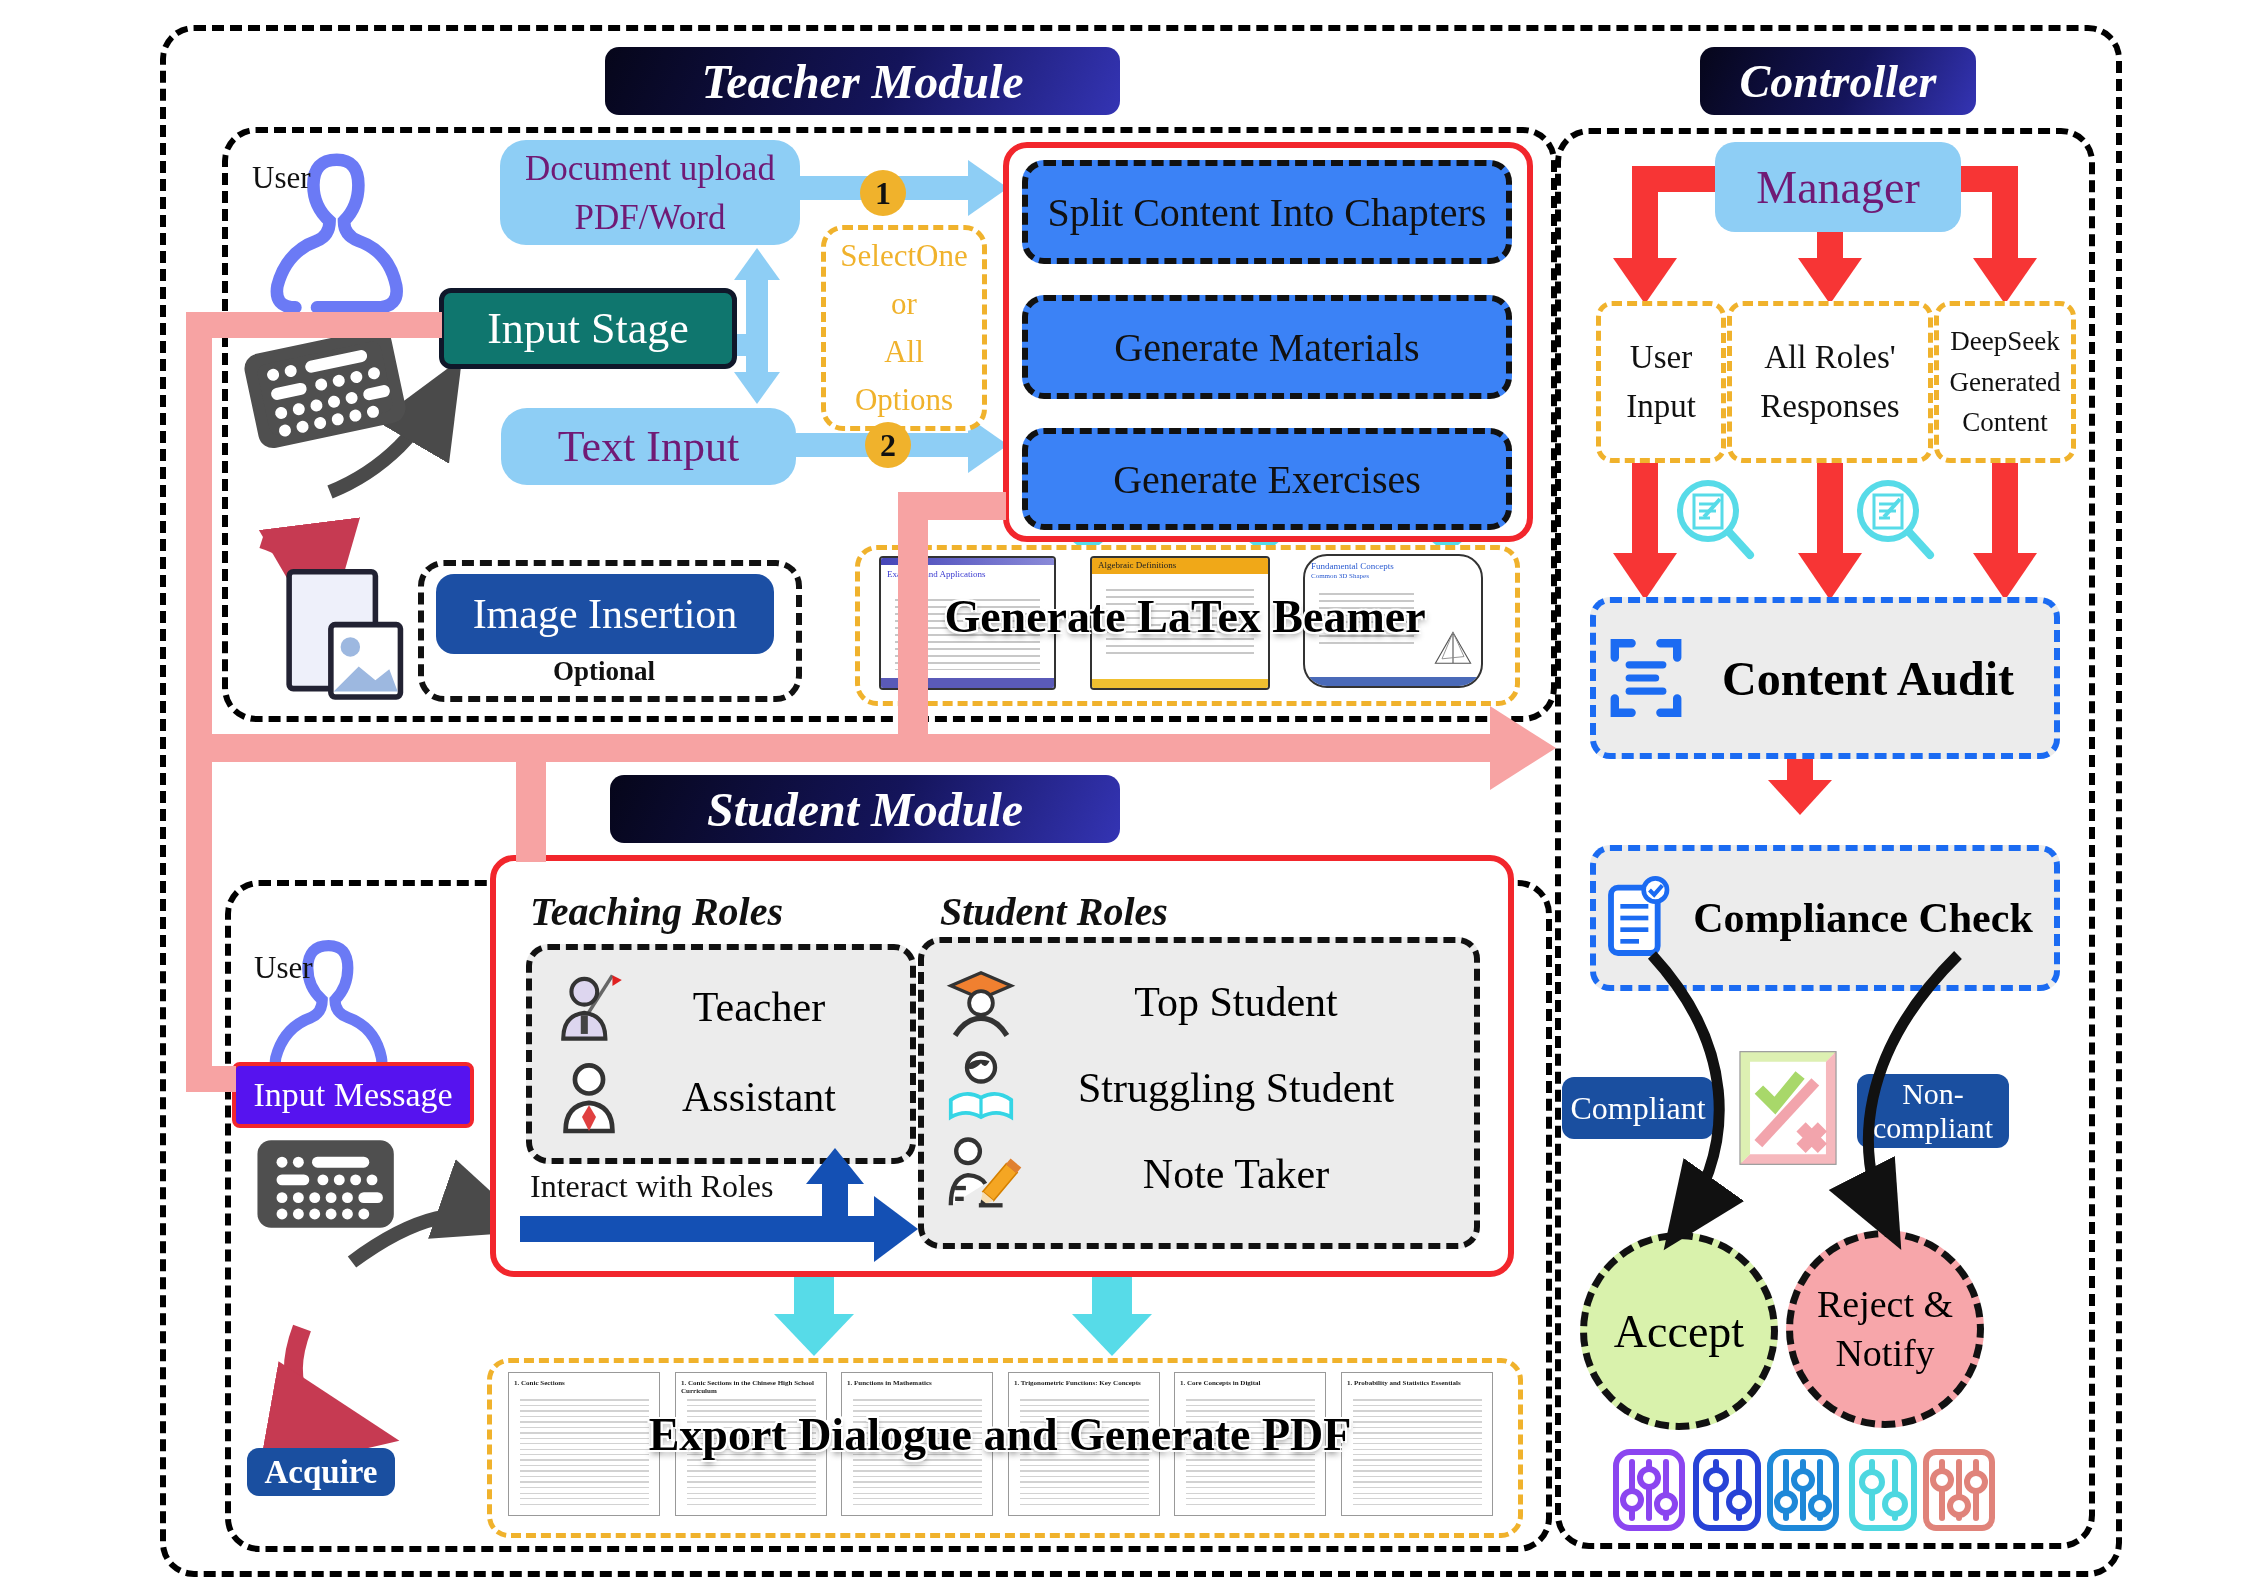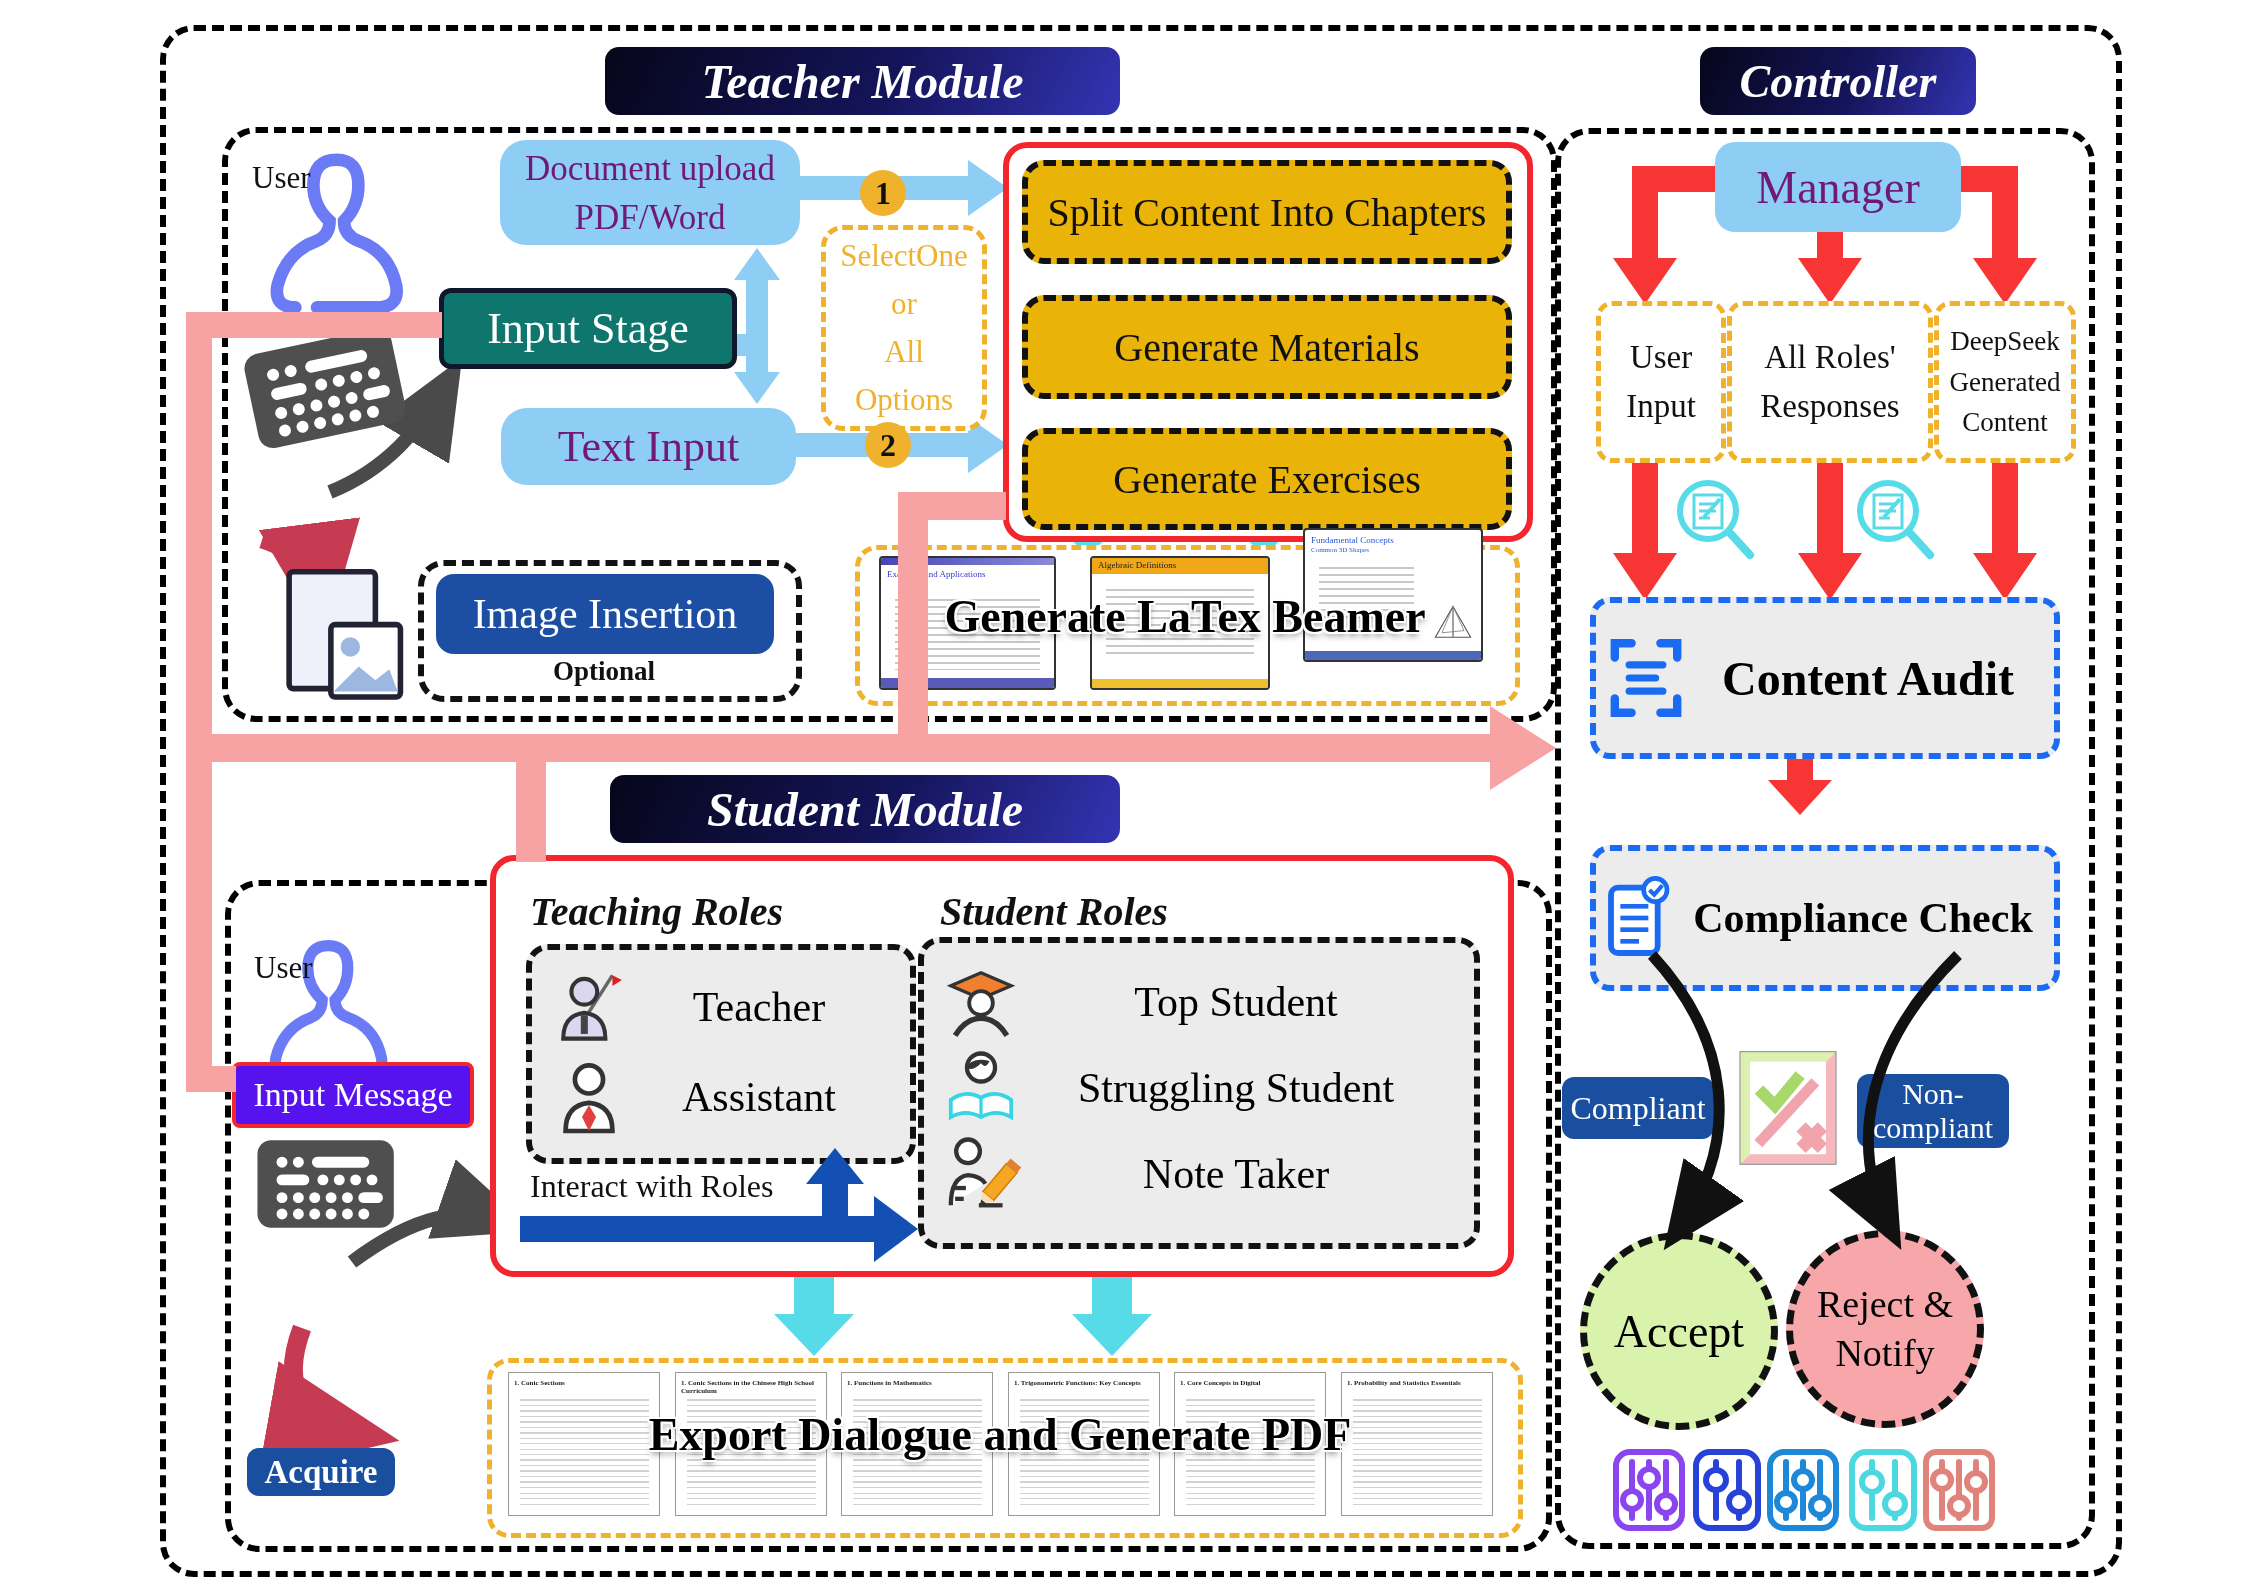--- a/index.html
+++ b/index.html
@@ -22,21 +22,21 @@
   .bluedash{position:absolute;background:#ececec;border:6px dashed #1b6bf2;border-radius:20px;z-index:2;
             display:flex;align-items:center;}
   .badge{position:absolute;display:flex;align-items:center;justify-content:center;background:#1a4fa0;
          color:#fff;border-radius:12px;z-index:4;text-align:center;}
   .circlebadge{position:absolute;border-radius:50%;border:7px dashed #111;display:flex;align-items:center;
          justify-content:center;z-index:4;text-align:center;}
   .num{position:absolute;width:46px;height:46px;border-radius:50%;background:#f0b22c;color:#111;
        display:flex;align-items:center;justify-content:center;font-weight:bold;font-size:32px;z-index:6;}
   .ml{white-space:pre-line;text-align:center;}
   .lbl{position:absolute;color:#111;z-index:4;}
-  .pipe{position:absolute;background:#eab308;border:6px dashed #111;border-radius:22px;z-index:3;
+  .pipe{position:absolute;background:#3b82f6;border:6px dashed #111;border-radius:22px;z-index:3;
         display:flex;align-items:center;justify-content:center;font-size:40px;color:#111;}
   .shadowtext{position:absolute;z-index:6;font-weight:bold;color:#000;text-align:center;
       text-shadow:-2px -2px 0 #fff,2px -2px 0 #fff,-2px 2px 0 #fff,2px 2px 0 #fff,0 4px 6px rgba(0,0,0,.45);}
   .slide{position:absolute;background:#fff;border:2px solid #333;border-radius:4px;z-index:4;overflow:hidden;}
   .slide .body{position:absolute;left:8%;right:8%;
       background:repeating-linear-gradient(#fff 0 5px,#c8c8c8 5px 7px);}
   .thumb{position:absolute;background:#fff;border:1px solid #999;z-index:4;overflow:hidden;}
   .thumb .tt{font-weight:bold;font-size:7px;line-height:8px;padding:6px 5px 2px 5px;color:#222;}
   .thumb .body{position:absolute;left:7%;right:7%;top:22px;bottom:6px;
       background:repeating-linear-gradient(#fff 0 4px,#d2d2d2 4px 5.5px);}
@@ -230,21 +230,21 @@
     <div style="height:7px;background:linear-gradient(90deg,#4646b8,#8a8ad8);"></div>
     <div style="font-size:9px;color:#3a3ad0;padding:4px 6px 0 6px;">Examples and Applications</div>
     <div class="body" style="top:36px;bottom:18px;"></div>
     <div style="position:absolute;left:0;right:0;bottom:0;height:10px;background:#5a5ab8;"></div>
   </div>
   <div class="slide" style="left:1090px;top:556px;width:176px;height:130px;">
     <div style="height:16px;background:#f0a818;font-size:9px;color:#222;padding:2px 6px 0 6px;box-sizing:border-box;">Algebraic Definitions</div>
     <div class="body" style="top:26px;bottom:30px;"></div>
     <div style="position:absolute;left:0;right:0;bottom:0;height:9px;background:#f0c030;"></div>
   </div>
-  <div class="slide" style="left:1303px;top:528px;width:176px;height:130px;">
+  <div class="slide" style="left:1303px;top:554px;width:176px;height:130px;border-radius:24px;">
     <div style="font-size:9px;color:#2a5ad0;padding:5px 6px 0 6px;">Fundamental Concepts</div>
     <div style="font-size:7px;color:#2a5ad0;padding:1px 6px 0 6px;">Common 3D Shapes</div>
     <div class="body" style="top:32px;bottom:40px;right:38%;"></div>
     <svg style="position:absolute;right:6px;bottom:14px;" width="44" height="44" viewBox="0 0 40 40">
       <path d="M20 4 L36 32 L4 32 Z M20 4 L20 32 M4 32 L36 32" fill="none" stroke="#555" stroke-width="1"></path>
       <path d="M20 4 L30 26 L10 28 Z" fill="none" stroke="#888" stroke-width="0.8"></path>
     </svg>
     <div style="position:absolute;left:0;right:0;bottom:0;height:9px;background:#4a6ab8;"></div>
   </div>
   <div class="shadowtext" style="left:860px;top:590px;width:650px;font-size:46px;">Generate LaTex Beamer</div>

